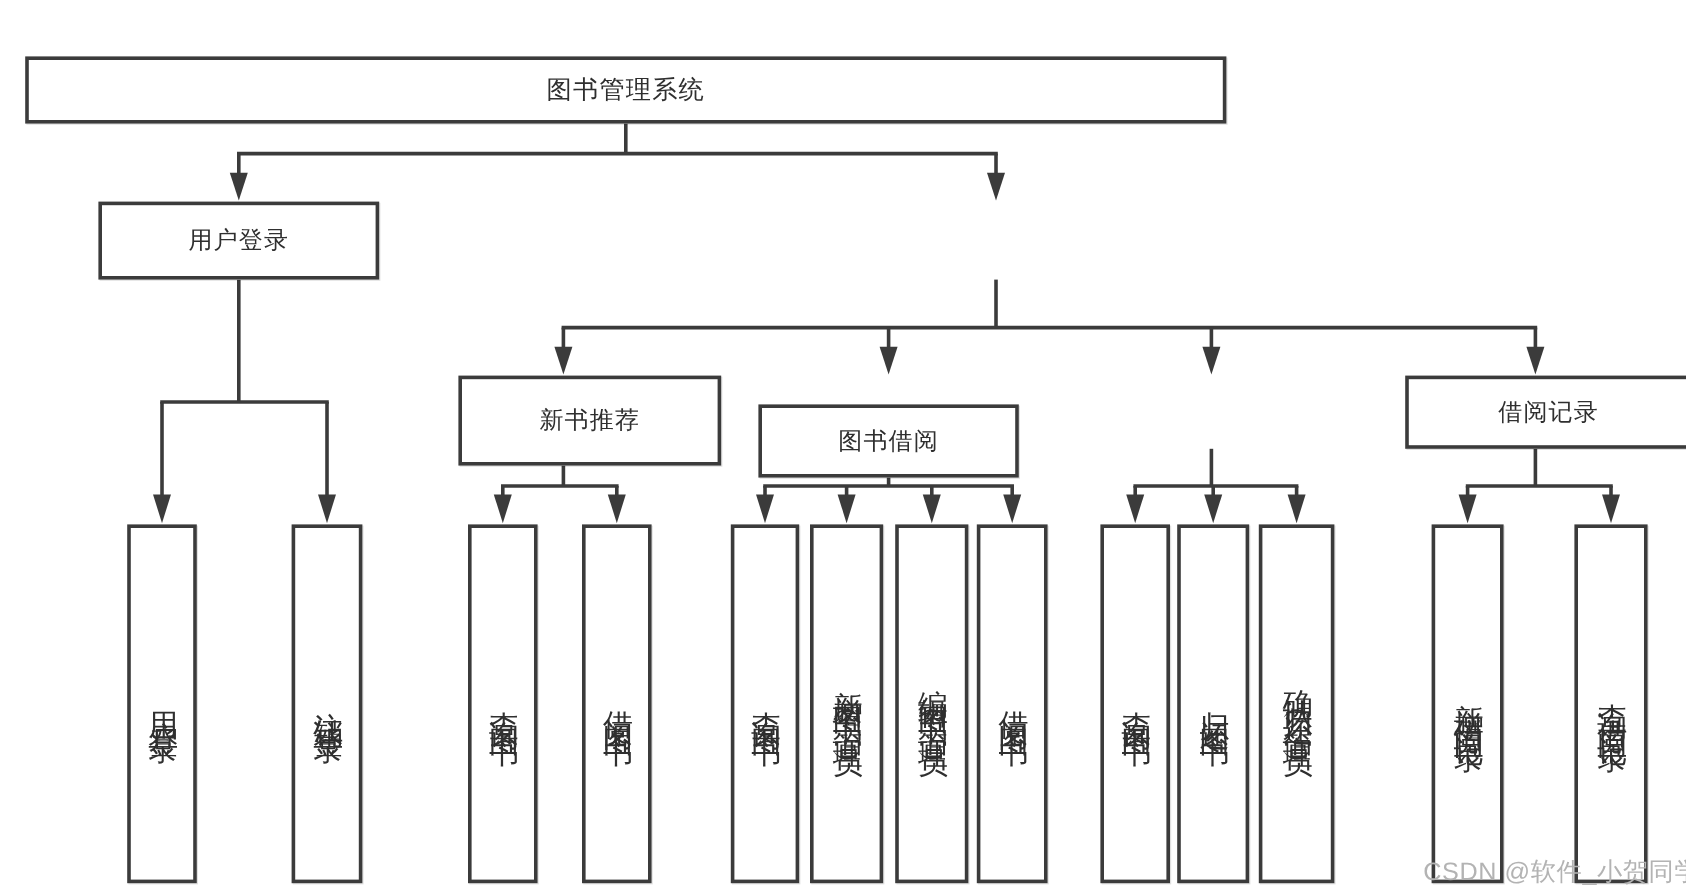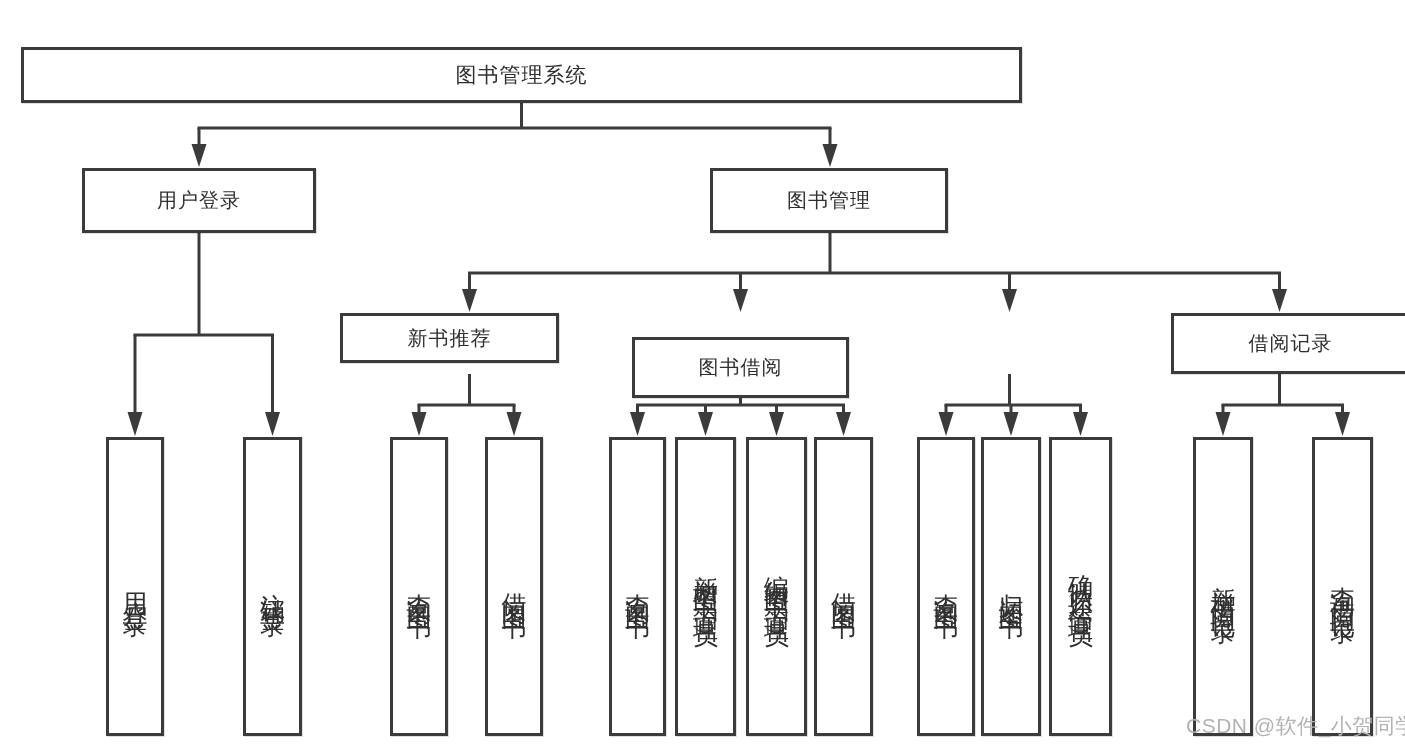--- a/index.html
+++ b/index.html
@@ -152,25 +152,22 @@
     </g>
   </svg>
 
   <div class="box h root" style="left:21px; top:13px; width:1001px; height:56px;margin-top:34px;">
     <span>图书管理系统</span>
   </div>
 
   <div class="box h" style="left:82px; top:168px; width:234px; height:65px;">
     <span>用户登录</span>
   </div>
-  <div class="box h" style="left:710px; top:168px; width:238px; height:65px;">
-    <span>图书管理</span>
-  </div>
-
-  <div class="box h" style="left:340px; top:313px; width:219px; height:50px;">
+
+  <div class="box h" style="left:382px; top:313px; width:219px; height:75px;">
     <span>新书推荐</span>
   </div>
   <div class="box h" style="left:632px; top:313px; width:217px; height:61px;margin-top:24px;">
     <span>图书借阅</span>
   </div>
   <div class="box h" style="left:1171px; top:313px; width:239px; height:61px;">
     <span>借阅记录</span>
   </div>
 
   <div class="box v" style="left:106px; top:437px; width:58px; height:299px;">

